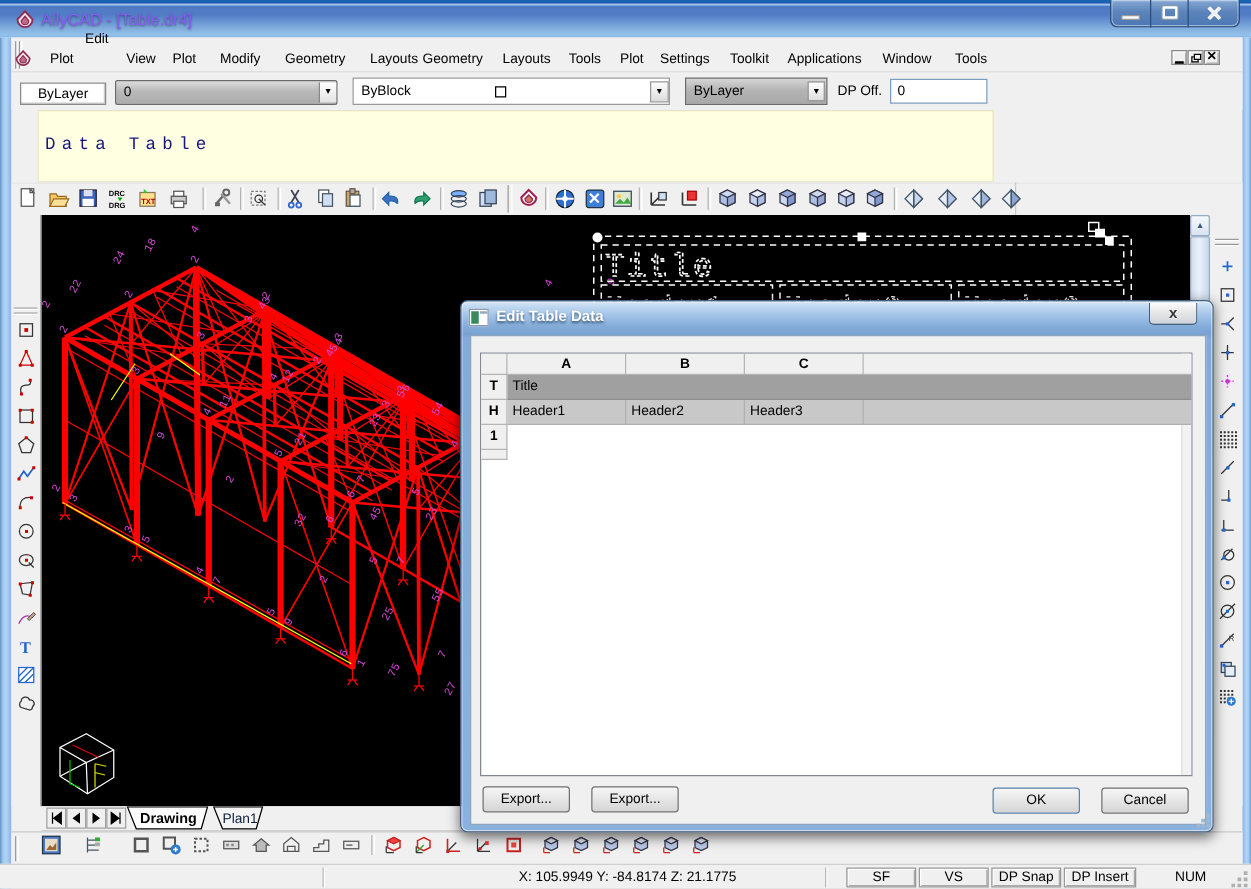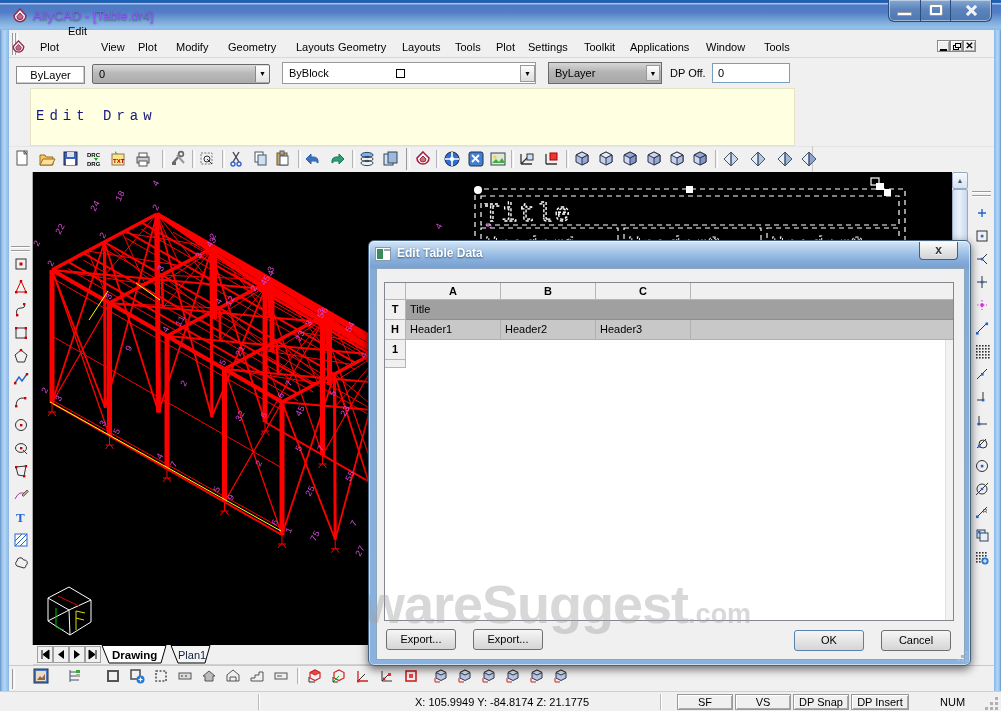--- a/index.html
+++ b/index.html
@@ -78,21 +78,21 @@
 <div class="abs" style="left:548px;top:62px;width:114px;height:22px;background:linear-gradient(#d6d6d6,#b4b4b4 45%,#a8a8a8);border:1px solid #6a6a6a">
  <span class="abs" style="left:6px;top:4px">ByLayer</span>
  <div class="abs" style="left:97px;top:2px;width:14px;height:16px;background:linear-gradient(#fdfdfd,#e0e0e0);border:1px solid #999;text-align:center;line-height:15px;font-size:7px">▼</div>
 </div>
 <span class="abs" style="left:670px;top:67px">DP Off.</span>
 <div class="abs" style="left:712px;top:63px;width:78px;height:20px;background:#fff;border:1px solid #7a9ebd">
     <span class="abs" style="left:5px;top:3px">0</span>
   </div>
 
 <div class="abs" style="left:30px;top:88px;width:765px;height:58px;background:#ffffe1;border:1px solid #e6e3c2"></div>
-<div class="abs" style="left:36px;top:108px;font-family:'Liberation Mono',monospace;font-size:14px;color:#16167e;letter-spacing:5px">Edit Draw</div>
+<div class="abs" style="left:36px;top:108px;font-family:'Liberation Mono',monospace;font-size:14px;color:#16167e;letter-spacing:5px">Data Table</div>
 
 <div class="abs" style="left:9px;top:146px;width:985px;height:26px;background:#f0f0f0;border-top:1px solid #e5e5e5"></div>
 <div class="abs" style="left:9px;top:146px;width:804px;height:26px;border-right:1px solid #c9c9c9"></div>
 <div class="abs" style="left:0;top:0;width:1001px;height:711px;pointer-events:none">
     <div style="position:absolute;left:162px;top:150px;width:3px;height:18px;border-left:1px solid #b5b5b5;border-right:1px solid #fff"></div>
     <div style="position:absolute;left:192px;top:150px;width:3px;height:18px;border-left:1px solid #b5b5b5;border-right:1px solid #fff"></div>
     <div style="position:absolute;left:222px;top:150px;width:3px;height:18px;border-left:1px solid #b5b5b5;border-right:1px solid #fff"></div>
     <div style="position:absolute;left:298px;top:150px;width:3px;height:18px;border-left:1px solid #b5b5b5;border-right:1px solid #fff"></div>
     <div style="position:absolute;left:352px;top:150px;width:3px;height:18px;border-left:1px solid #b5b5b5;border-right:1px solid #fff"></div>
     <div style="position:absolute;left:406px;top:148px;width:4px;height:22px;border-left:1px solid #9a9a9a;border-right:1px solid #fff"></div>
@@ -913,21 +913,20 @@
     </div>
   <div class="abs" style="left:37px;top:79px;width:547px;height:20px;background:#c8c8c8;border-bottom:1px solid #b0b0b0">
     <span class="abs" style="left:4px;top:3px">Header1</span>
       <span class="abs" style="left:99px;top:3px">Header2</span>
       <span class="abs" style="left:194px;top:3px">Header3</span>
     <div class="abs" style="left:94px;top:0;width:1px;height:20px;background:#b0b0b0"></div>
       <div class="abs" style="left:189px;top:0;width:1px;height:20px;background:#b0b0b0"></div>
       <div class="abs" style="left:284px;top:0;width:1px;height:20px;background:#b0b0b0"></div>
   </div>
 
-  <div class="abs" style="left:-6px;top:332px;width:620px;font-family:'Liberation Sans';font-weight:bold;font-size:54px;color:rgba(162,162,162,0.42);letter-spacing:-1px">wareSuggest<span style="font-size:27px;letter-spacing:0">.com</span></div>
 
   <div class="abs" style="left:17px;top:388px;width:70px;height:21px;background:linear-gradient(#f6f6f6,#e2e2e2 60%,#d5d5d5);border:1px solid #707070;border-radius:3px;text-align:center;line-height:19px">Export...</div>
   <div class="abs" style="left:104px;top:388px;width:70px;height:21px;background:linear-gradient(#f6f6f6,#e2e2e2 60%,#d5d5d5);border:1px solid #707070;border-radius:3px;text-align:center;line-height:19px">Export...</div>
   <div class="abs" style="left:425px;top:389px;width:70px;height:21px;background:linear-gradient(#f6f6f6,#e2e2e2 60%,#d5d5d5);border:1px solid #5a80ac;border-radius:3px;text-align:center;line-height:19px">OK</div>
   <div class="abs" style="left:512px;top:389px;width:70px;height:21px;background:linear-gradient(#f6f6f6,#e2e2e2 60%,#d5d5d5);border:1px solid #707070;border-radius:3px;text-align:center;line-height:19px">Cancel</div>
   <svg class="abs" style="left:588px;top:410px" width="12" height="12">
       <g fill="#9fb7cf">
         <rect x="8" y="0" width="3" height="3"></rect>
         <rect x="8" y="4" width="3" height="3"></rect>
         <rect x="8" y="8" width="3" height="3"></rect>

